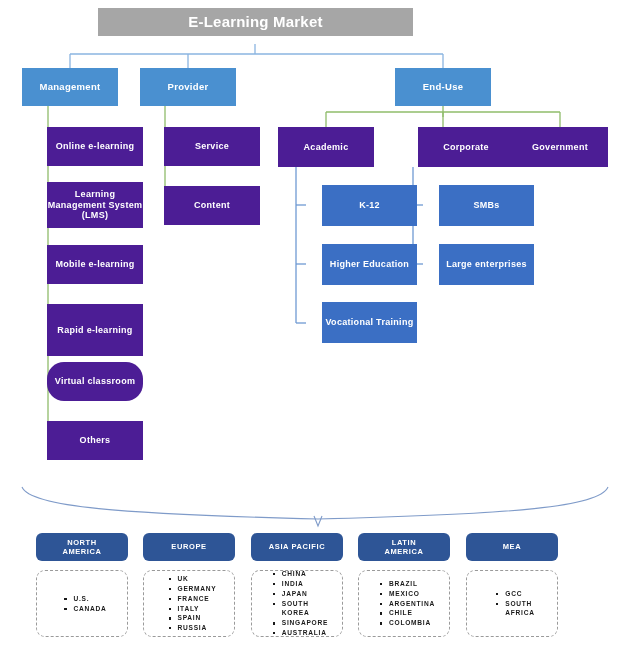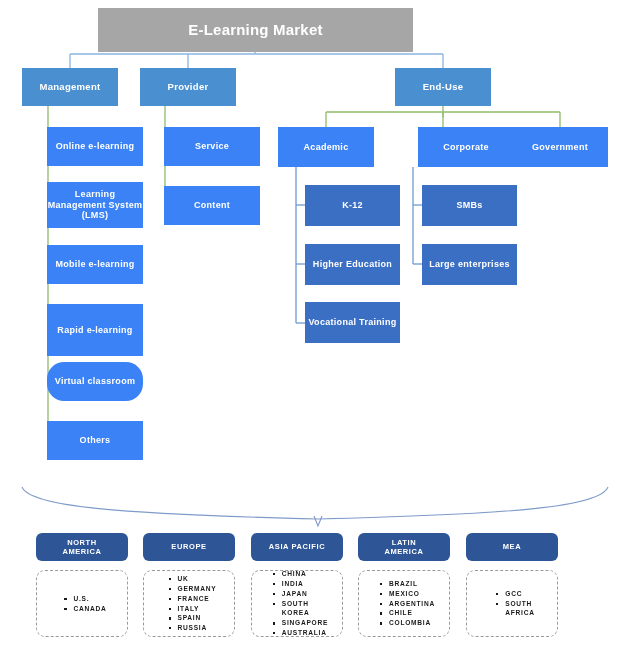--- a/index.html
+++ b/index.html
@@ -8,22 +8,22 @@
     font-family:"Liberation Sans","DejaVu Sans",sans-serif;
   }
   #canvas{position:absolute;left:0;top:0;width:624px;height:652px;}
   .node{
     position:absolute;display:flex;align-items:center;justify-content:center;
     text-align:center;color:#ffffff;font-weight:bold;box-sizing:border-box;
     line-height:1.15;z-index:5;
   }
   .node-root{background:#a6a6a6;font-size:15px;letter-spacing:.2px;}
   .node-l1{background:#4a90d0;font-size:9.5px;letter-spacing:.3px;}
-  .node-l2{background:#3b82f6;font-size:9px;letter-spacing:.3px;}
-  .node-l3{background:#3b6fc4;font-size:9px;letter-spacing:.3px;}
+  .node-l2{background:#4c1d95;font-size:9px;letter-spacing:.3px;}
+  .node-l3{background:#3b6fc4;font-size:9px;letter-spacing:.3px;margin-left:17px;}
   .region-box{
     position:absolute;background:#2e5596;border-radius:6px;color:#fff;
     display:flex;align-items:center;justify-content:center;text-align:center;
     font-size:7.5px;font-weight:bold;letter-spacing:.6px;line-height:1.25;z-index:5;
   }
   .region-list{
     position:absolute;border:1.3px dashed #9a9a9a;border-radius:9px;
     background:#fff;box-sizing:border-box;z-index:4;
     display:flex;align-items:center;justify-content:center;
   }
@@ -79,21 +79,21 @@
     <path d="M296 323 L306 323" stroke="#6f9ad3" stroke-width="1.3" fill="none"></path>
 
     <path d="M413 167 L413 264" stroke="#6f9ad3" stroke-width="1.3" fill="none"></path>
     <path d="M413 205 L423 205" stroke="#6f9ad3" stroke-width="1.3" fill="none"></path>
     <path d="M413 264 L423 264" stroke="#6f9ad3" stroke-width="1.3" fill="none"></path>
 
     <path d="M22 487 C30 507 120 514 318 519 C516 514 600 507 608 487" stroke="#7f9bc9" stroke-width="1.1" fill="none"></path>
     <path d="M314 516 L318 526 L322 516" stroke="#7f9bc9" stroke-width="1.1" fill="none"></path>
   </svg>
 
-  <div class="node node-root" style="left:98px;top:8px;width:315px;height:44px;">
+  <div class="node node-root" style="left:98px;top:8px;width:315px;height:28px;">
     <span>E-Learning Market</span>
   </div>
 
   <div class="node node-l1" style="left:22px;top:68px;width:96px;height:38px;">
     <span>Management</span>
   </div>
   <div class="node node-l1" style="left:140px;top:68px;width:96px;height:38px;">
     <span>Provider</span>
   </div>
   <div class="node node-l1" style="left:395px;top:68px;width:96px;height:38px;">

